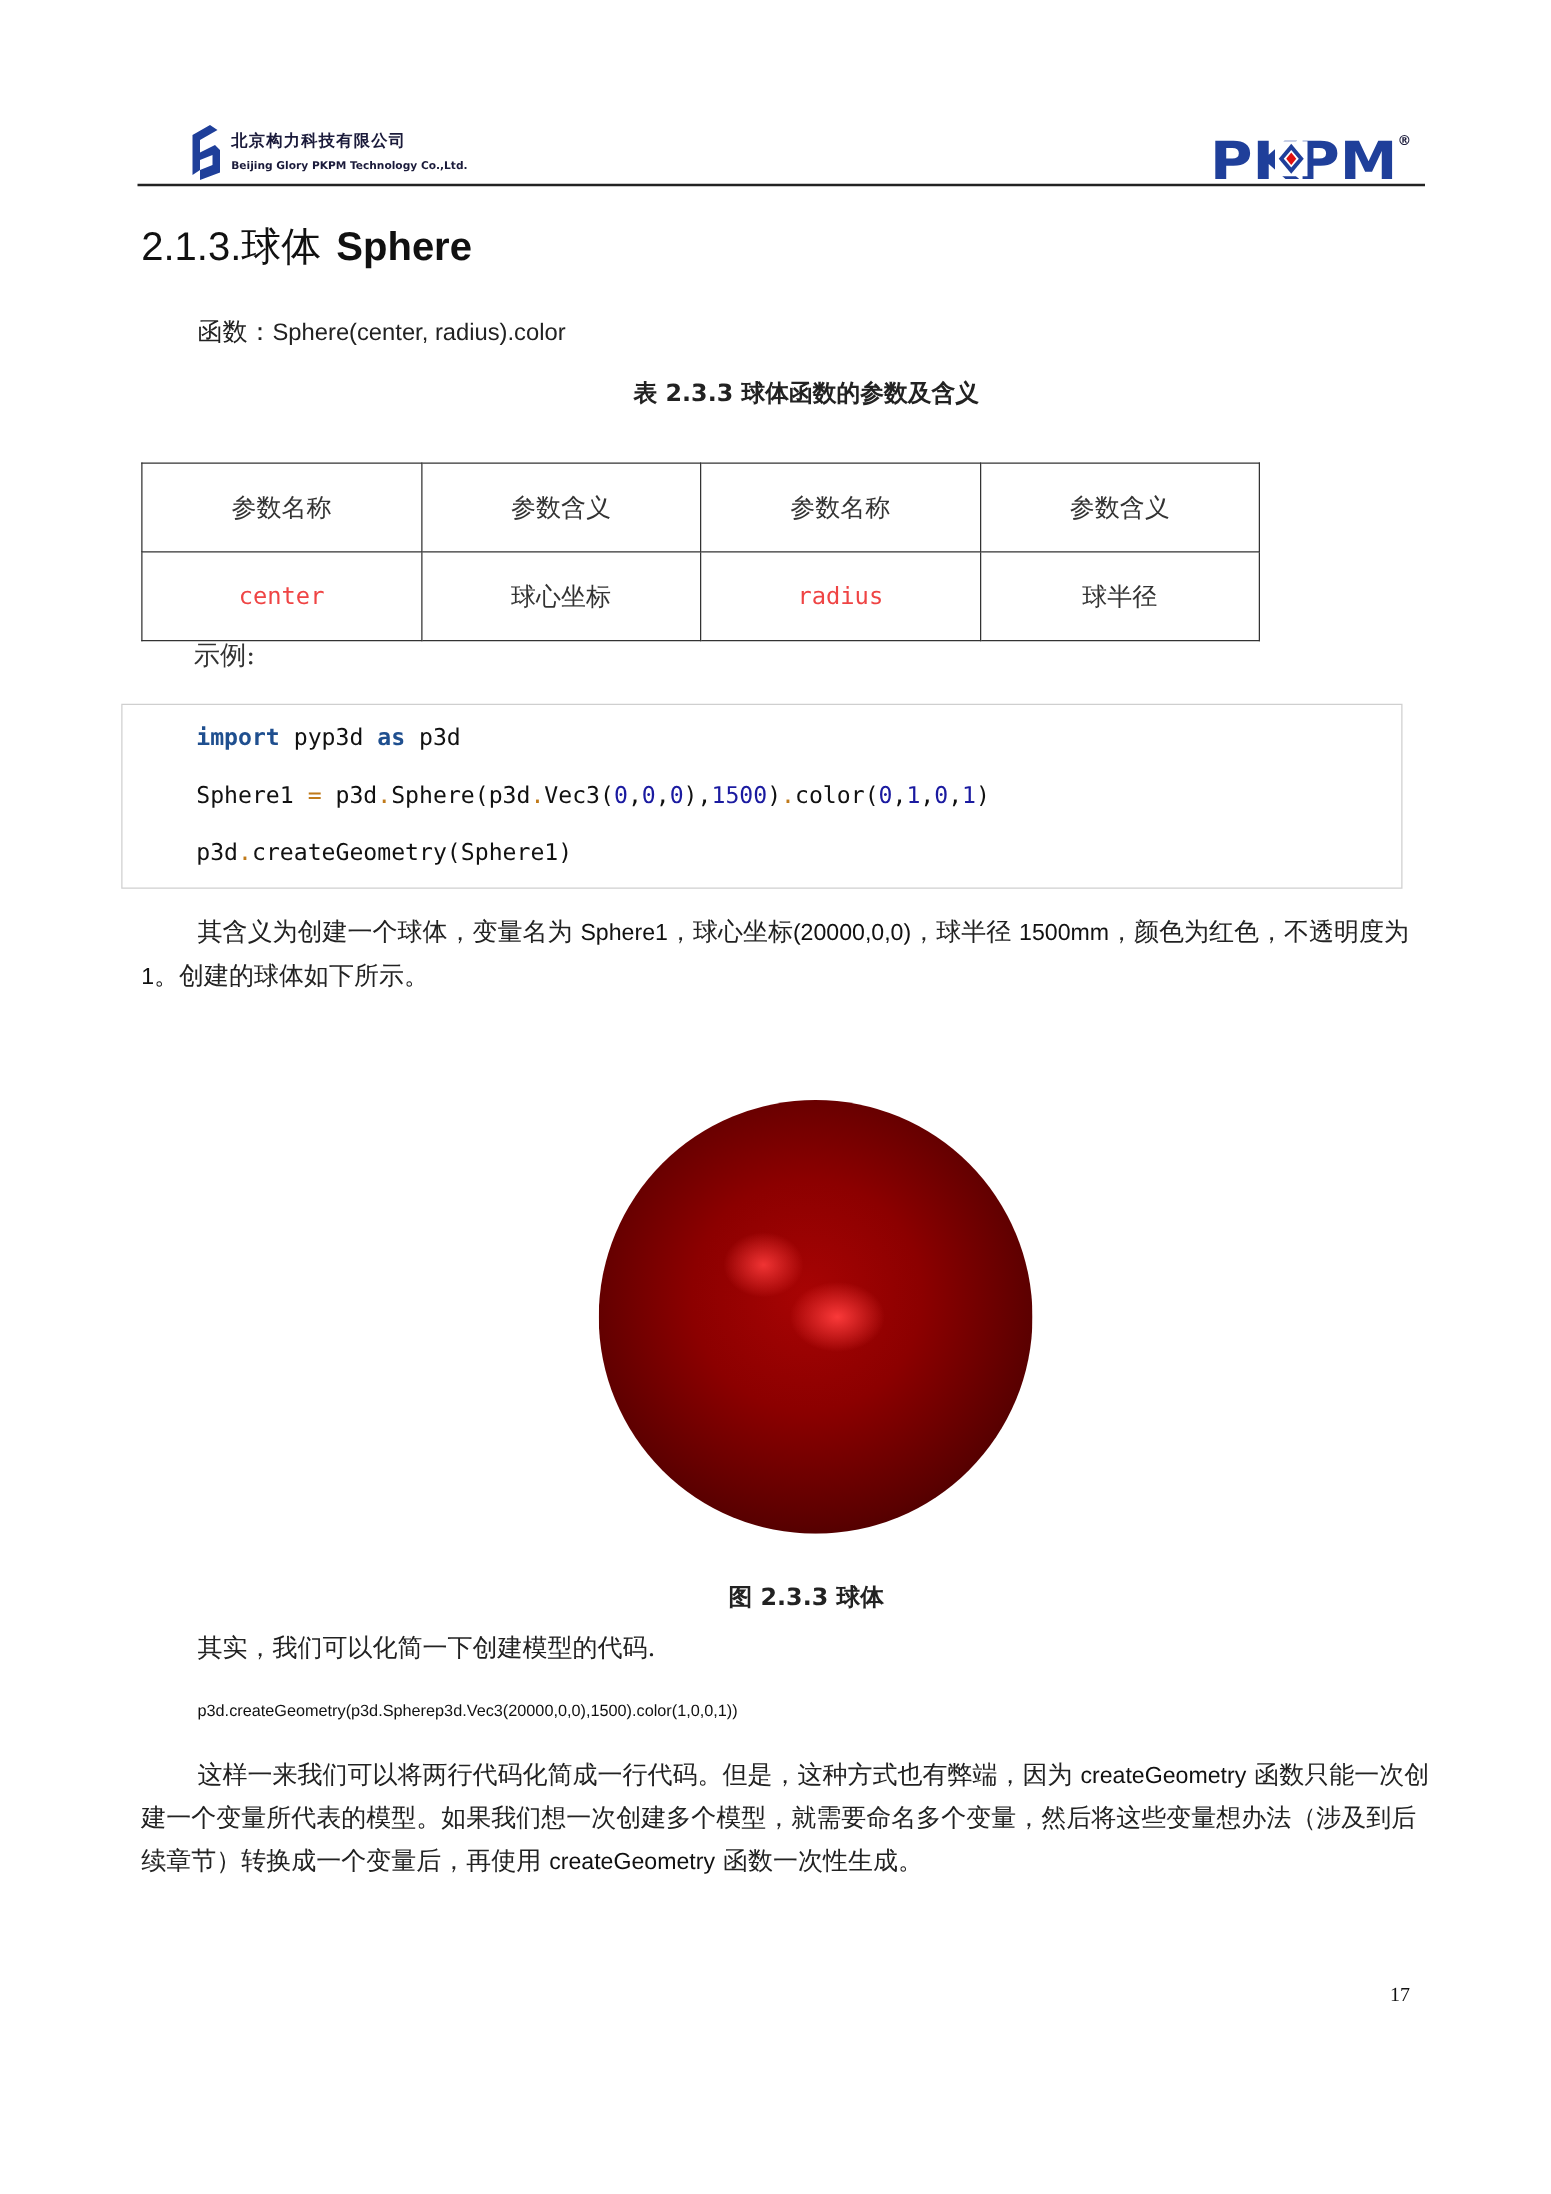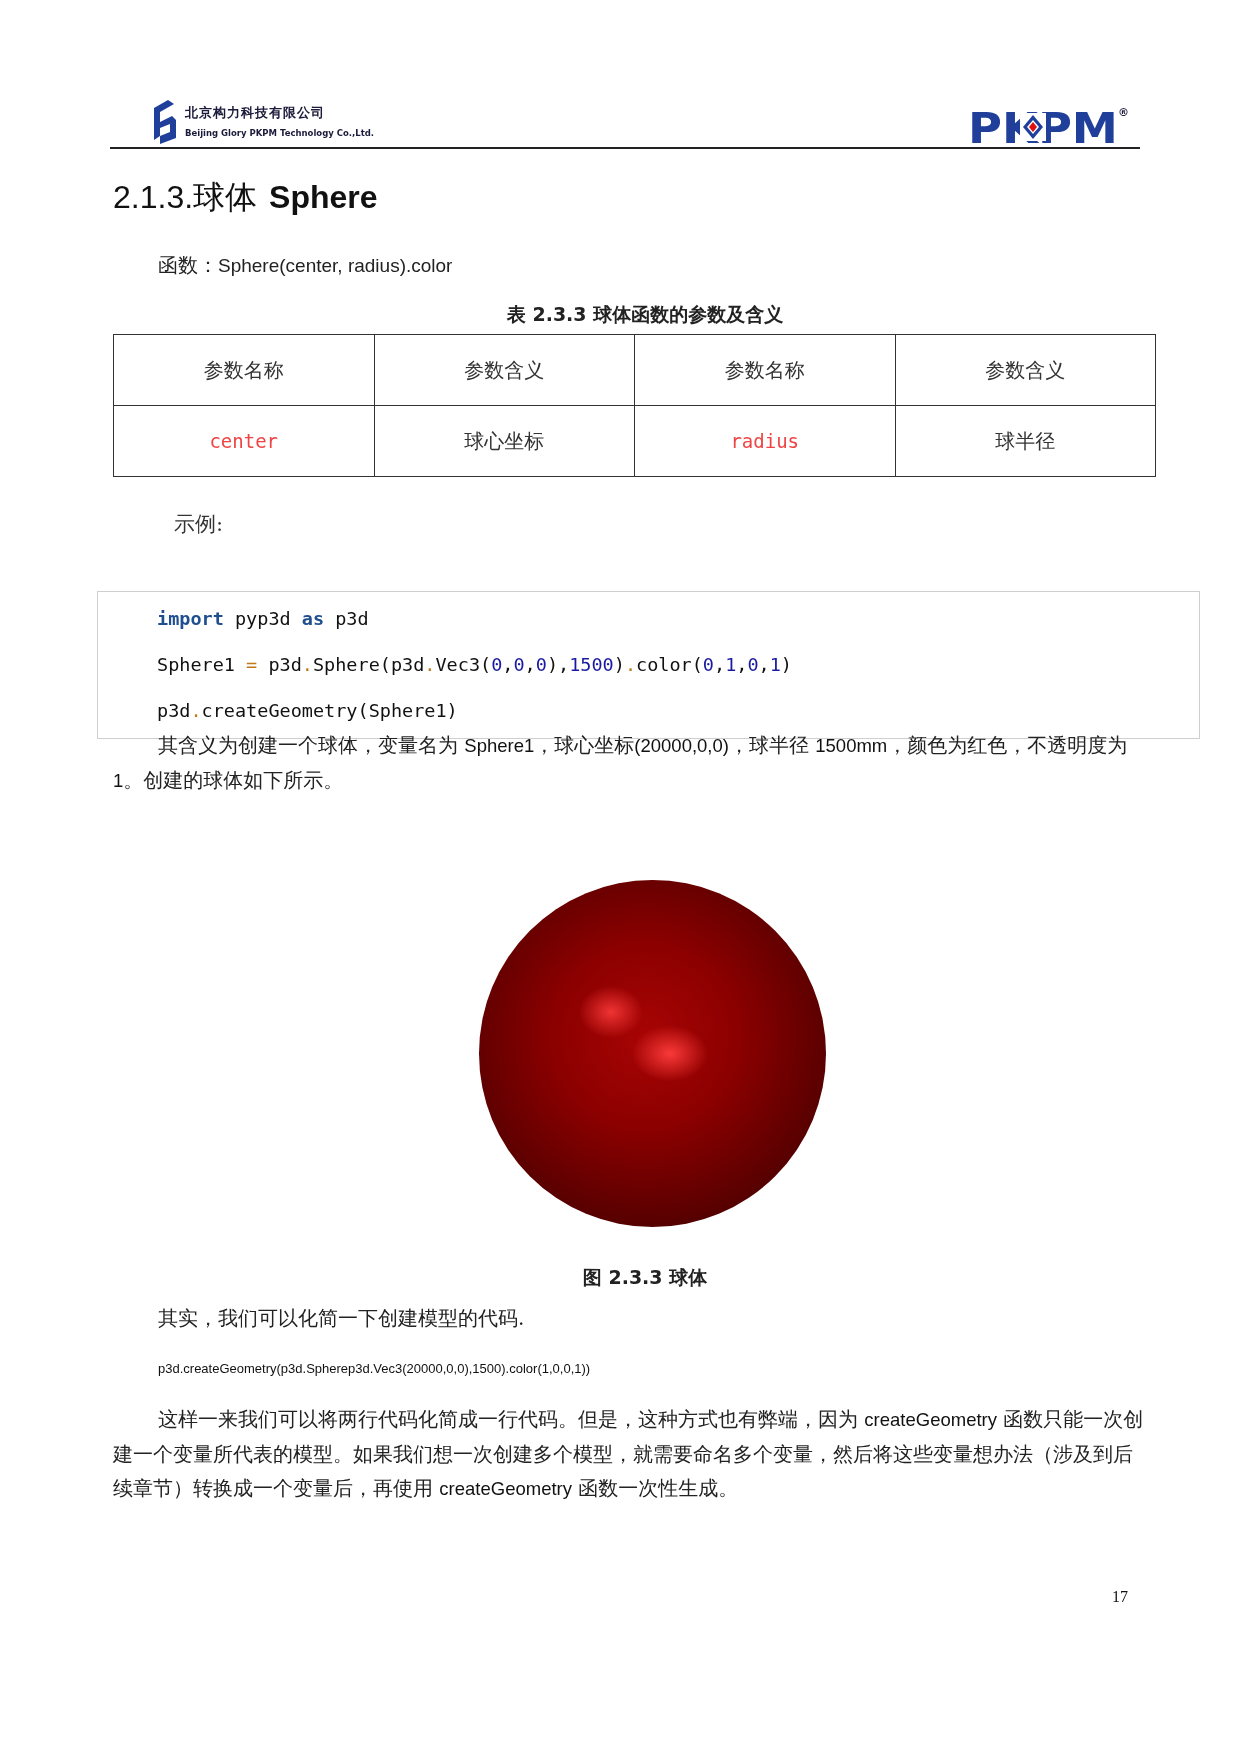--- a/index.html
+++ b/index.html
@@ -24,33 +24,33 @@
     .section-title .en { font-weight: bold; margin-left: 12px; }
 
     .mono { font-family: Liberation Sans, sans-serif; }
 
     .func-line { left: 158px; top: 252px; font-size: 20px; color: #222; }
     .func-line .mono { font-size: 19px; }
 
     .table-caption { left: 0; width: 1290px; top: 302px; text-align: center; font-family: "DejaVu Sans", sans-serif; font-weight: bold; font-size: 19px; color: #222; }
 
     table.params {
-      position: absolute; left: 113px; top: 334px; width: 1043px; height: 138px;
+      position: absolute; left: 113px; top: 370px; width: 895px; height: 138px;
       border-collapse: collapse; table-layout: fixed;
     }
     table.params td {
       border: 1.5px solid #333; text-align: center; vertical-align: middle;
       font-size: 20px; color: #333; height: 68px;
     }
     table.params td.code { font-family: "DejaVu Sans Mono", monospace; font-size: 19px; color: #ef4444; }
 
-    .example-label { left: 174px; top: 510px; font-size: 21px; color: #333; }
+    .example-label { left: 155px; top: 510px; font-size: 21px; color: #333; }
 
     .code-box {
-      left: 97px; top: 591px; width: 1103px; height: 148px;
+      left: 97px; top: 563px; width: 1025px; height: 148px;
       border: 1.5px solid #cfcfcf; background: #ffffff; box-sizing: border-box;
     }
     .code-line { position: absolute; left: 59px; font-family: "DejaVu Sans Mono", monospace; font-size: 18.5px; color: #111; white-space: pre; }
     .kw { color: #1f4f8f; font-weight: bold; }
     .op { color: #c07a1a; }
     .nm { color: #1a1aa0; }
 
     .para { left: 113px; width: 1035px; font-size: 20px; line-height: 34px; color: #222; }
     .para .mono { font-size: 18.5px; color: #111; }
     .indent { display: inline-block; width: 45px; }

